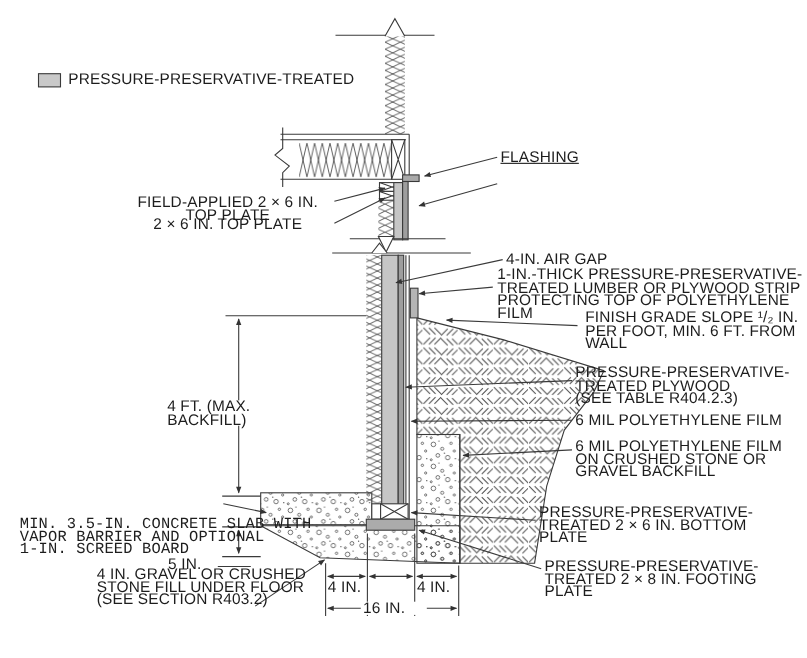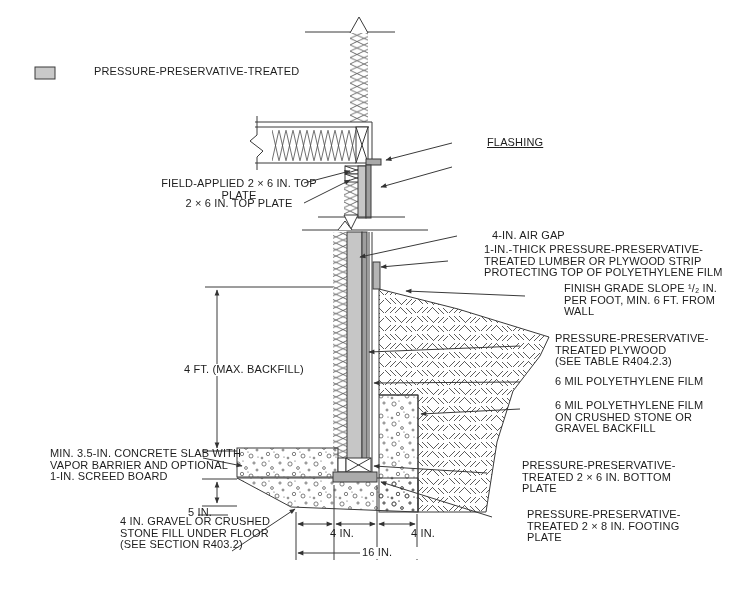--- a/index.html
+++ b/index.html
@@ -1,20 +1,20 @@
 <!DOCTYPE html>
 <html><head>
 <meta charset="utf-8">
 <style>
   html,body{margin:0;padding:0;background:#fff;}
   #stage{position:relative;width:734px;height:598px;background:#fff;overflow:hidden;
          font-family:"Liberation Sans",sans-serif;}
   #stage svg{position:absolute;left:0;top:0;}
-  .lbl{position:absolute;font-size:11px;line-height:11.5px;color:#1d1d1d;
-       white-space:pre-line;letter-spacing:0.15px;margin-left:32px;}
+  .lbl{position:absolute;font-size:14px;line-height:11.5px;color:#1d1d1d;
+       white-space:pre-line;letter-spacing:0.15px;}
   .rt{text-align:center;}
   .ctr{text-align:left;}
   .bg{background:#fff;padding:0 2px;}
 </style>
 </head>
 <body>
 
 <div id="stage">
 
 <svg width="734" height="598" viewBox="0 0 734 598">
@@ -167,21 +167,21 @@
   <div class="lbl" style="left:532px;top:283px;">FINISH GRADE SLOPE ¹/₂ IN.
 PER FOOT, MIN. 6 FT. FROM
 WALL</div>
   <div class="lbl" style="left:523px;top:333px;">PRESSURE-PRESERVATIVE-
 TREATED PLYWOOD
 (SEE TABLE R404.2.3)</div>
   <div class="lbl" style="left:523px;top:376px;">6 MIL POLYETHYLENE FILM</div>
   <div class="lbl" style="left:523px;top:400px;">6 MIL POLYETHYLENE FILM
 ON CRUSHED STONE OR
 GRAVEL BACKFILL</div>
-  <div class="lbl" style="left:18px;top:448px;">MIN. 3.5-IN. CONCRETE SLAB WITH
+  <div class="lbl" style="left:18px;top:472px;font-family:Liberation Mono, monospace;">MIN. 3.5-IN. CONCRETE SLAB WITH
 VAPOR BARRIER AND OPTIONAL
 1-IN. SCREED BOARD</div>
   <div class="lbl" style="left:490px;top:460px;">PRESSURE-PRESERVATIVE-
 TREATED 2 × 6 IN. BOTTOM
 PLATE</div>
   <div class="lbl" style="left:495px;top:509px;">PRESSURE-PRESERVATIVE-
 TREATED 2 × 8 IN. FOOTING
 PLATE</div>
   <div class="lbl" style="left:88px;top:516px;">4 IN. GRAVEL OR CRUSHED
 STONE FILL UNDER FLOOR

